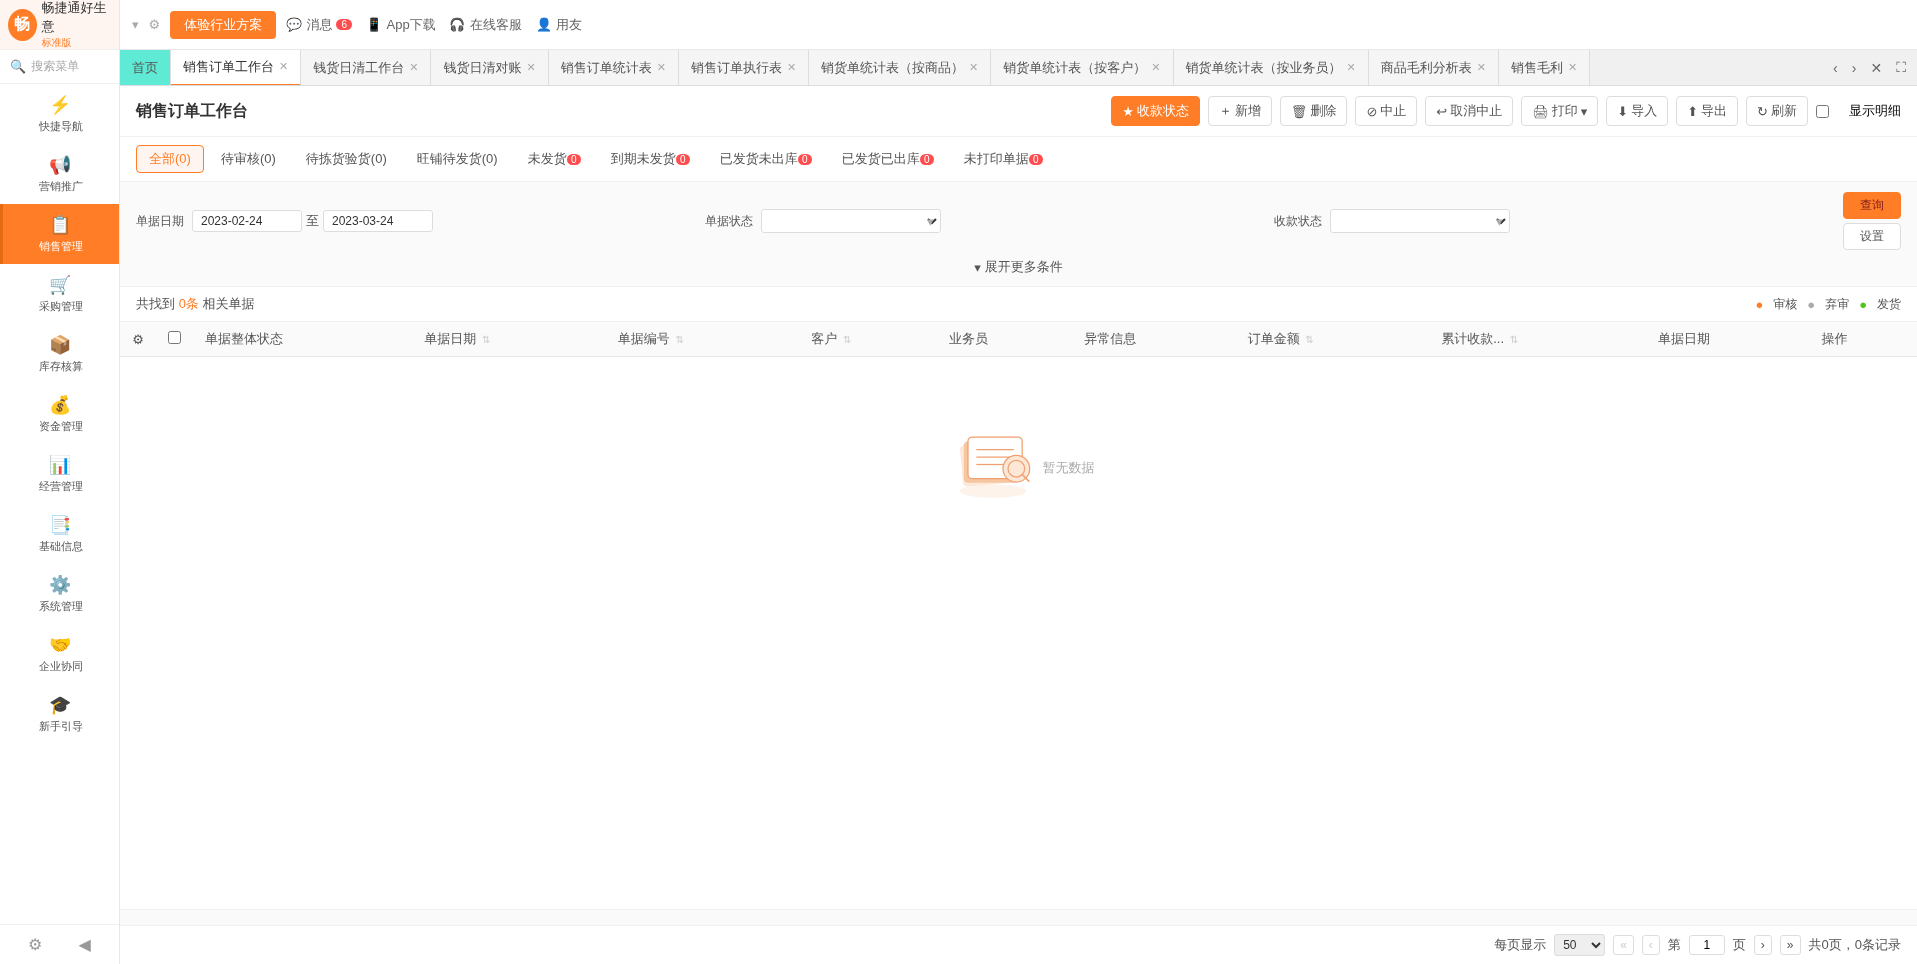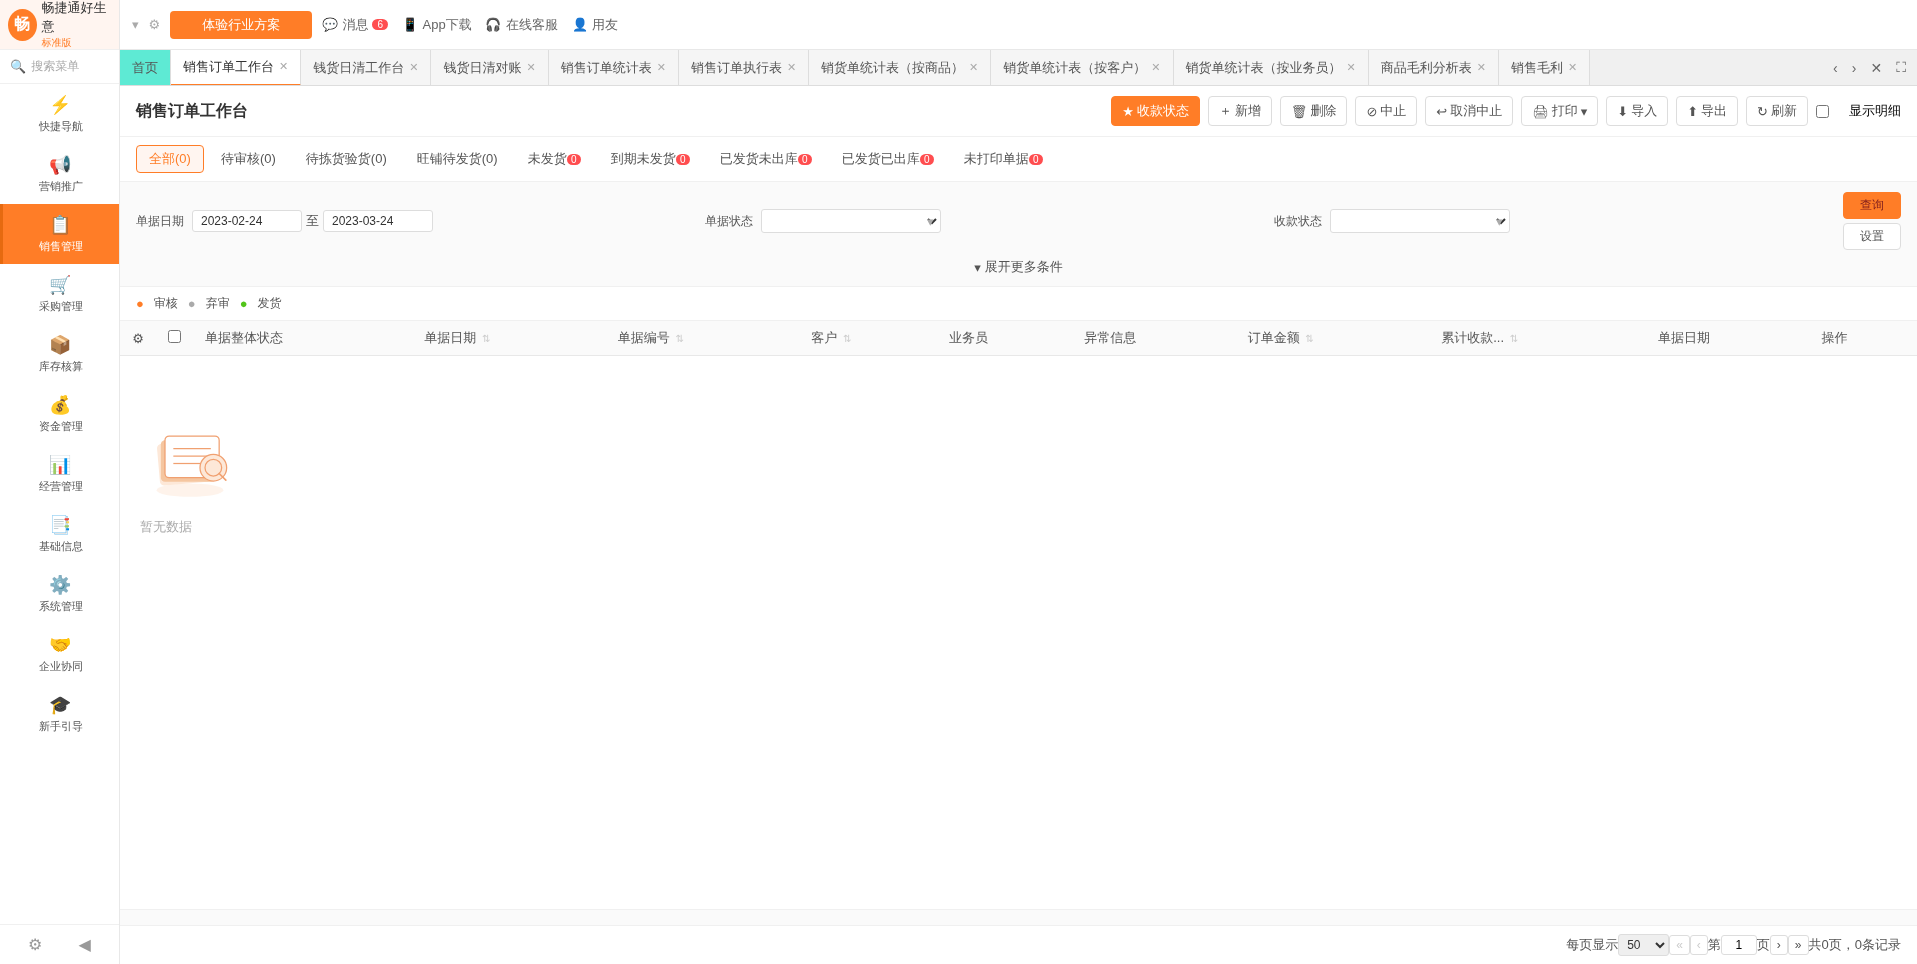--- a/index.html
+++ b/index.html
@@ -86,21 +86,21 @@
       align-items: center;
       padding: 0 12px;
       height: 50px;
       background: #fff;
       border-bottom: 1px solid #e8e8e8;
     }
     .topbar-btn {
       background: #ff7d27;
       color: #fff;
       border: none;
-      padding: 5px 32px;
+      padding: 5px 14px;
       border-radius: 4px;
       cursor: pointer;
       font-size: 13px;
       margin-right: 10px;
     }
     .topbar-actions { display: flex; align-items: center; gap: 14px; color: #666; }
     .topbar-actions .action { display: flex; align-items: center; gap: 4px; cursor: pointer; font-size: 12px; }
     .badge { background: #ff4d4f; color: #fff; border-radius: 10px; font-size: 10px; padding: 0 5px; min-width: 16px; text-align: center; }
 
     
@@ -290,40 +290,41 @@
       white-space: nowrap;
       font-weight: normal;
     }
     th .sort-icon { color: #ccc; font-size: 10px; margin-left: 2px; cursor: pointer; }
     .col-checkbox { width: 36px; text-align: center; }
     .col-settings { width: 36px; text-align: center; }
 
     
     .empty-state {
       display: flex;
-      flex-direction: column;
-      align-items: flex-start;
+      flex-direction: row;
+      align-items: center;
       justify-content: center;
       padding: 60px 20px;
       color: #999;
     }
     .empty-icon {
       width: 100px;
       height: 90px;
       margin-bottom: 12px;
     }
     .empty-text { font-size: 13px; color: #aaa; }
 
     
     .pagination {
       display: flex;
       align-items: center;
       justify-content: flex-end;
       padding: 8px 16px;
       border-top: 1px solid #f0f0f0;
+      gap: 8px;
       font-size: 12px;
       color: #555;
     }
     .page-size-select {
       border: 1px solid #ddd;
       border-radius: 3px;
       padding: 2px 4px;
       font-size: 12px;
       color: #333;
     }
@@ -609,20 +610,25 @@
         </div>
       </div>
       <div class="expand-btn">
         <span>▾</span>
         <span>展开更多条件</span>
       </div>
     </div>
 
     <div class="table-container">
       <div class="table-info-row">
+        <span class="result-text">
+          <span>共找到</span>
+          <span class="highlight">0条</span>
+          <span>相关单据</span>
+        </span>
         <div class="batch-actions">
           <span style="color:#ff7d27;">●</span>
           <span class="batch-btn">审核</span>
           <span style="color:#aaa;">●</span>
           <span class="batch-btn">弃审</span>
           <span style="color:#52c41a;">●</span>
           <span class="batch-btn">发货</span>
         </div>
       </div>
 

